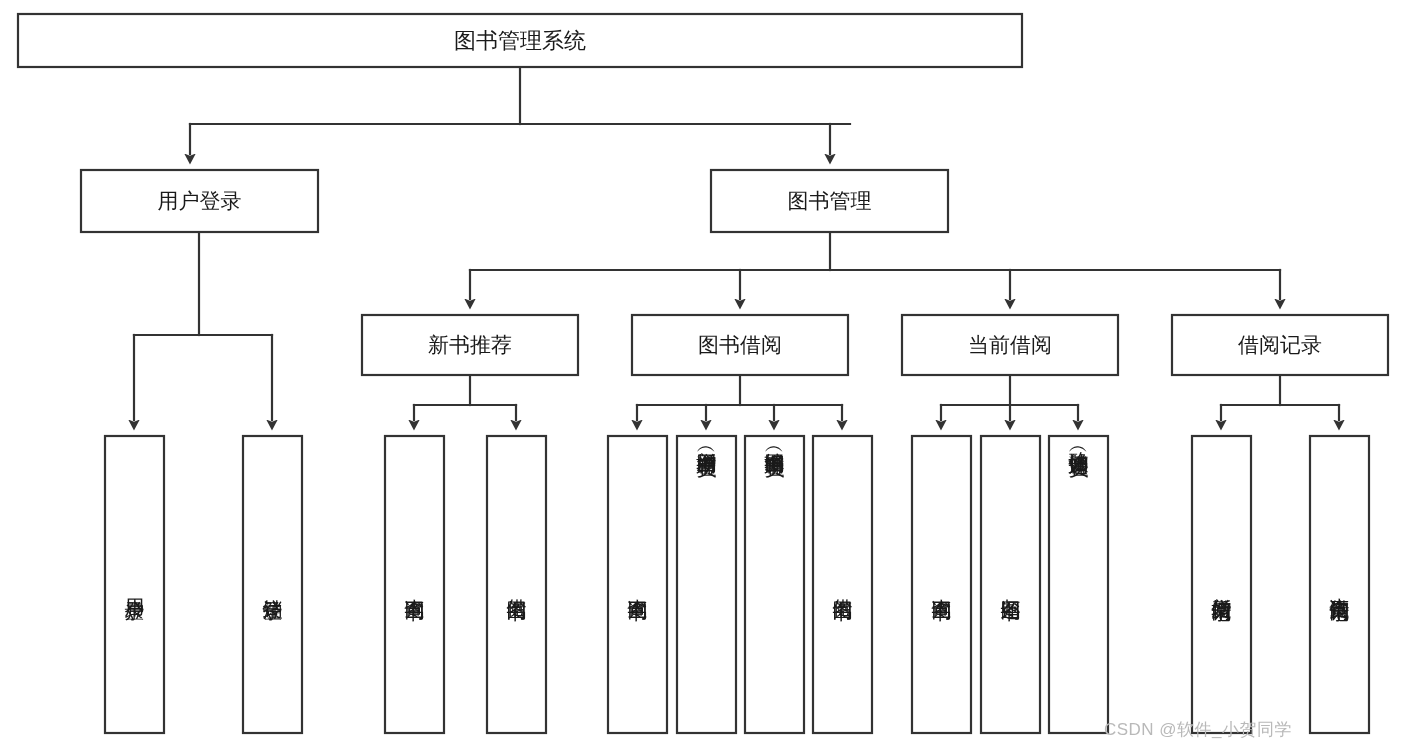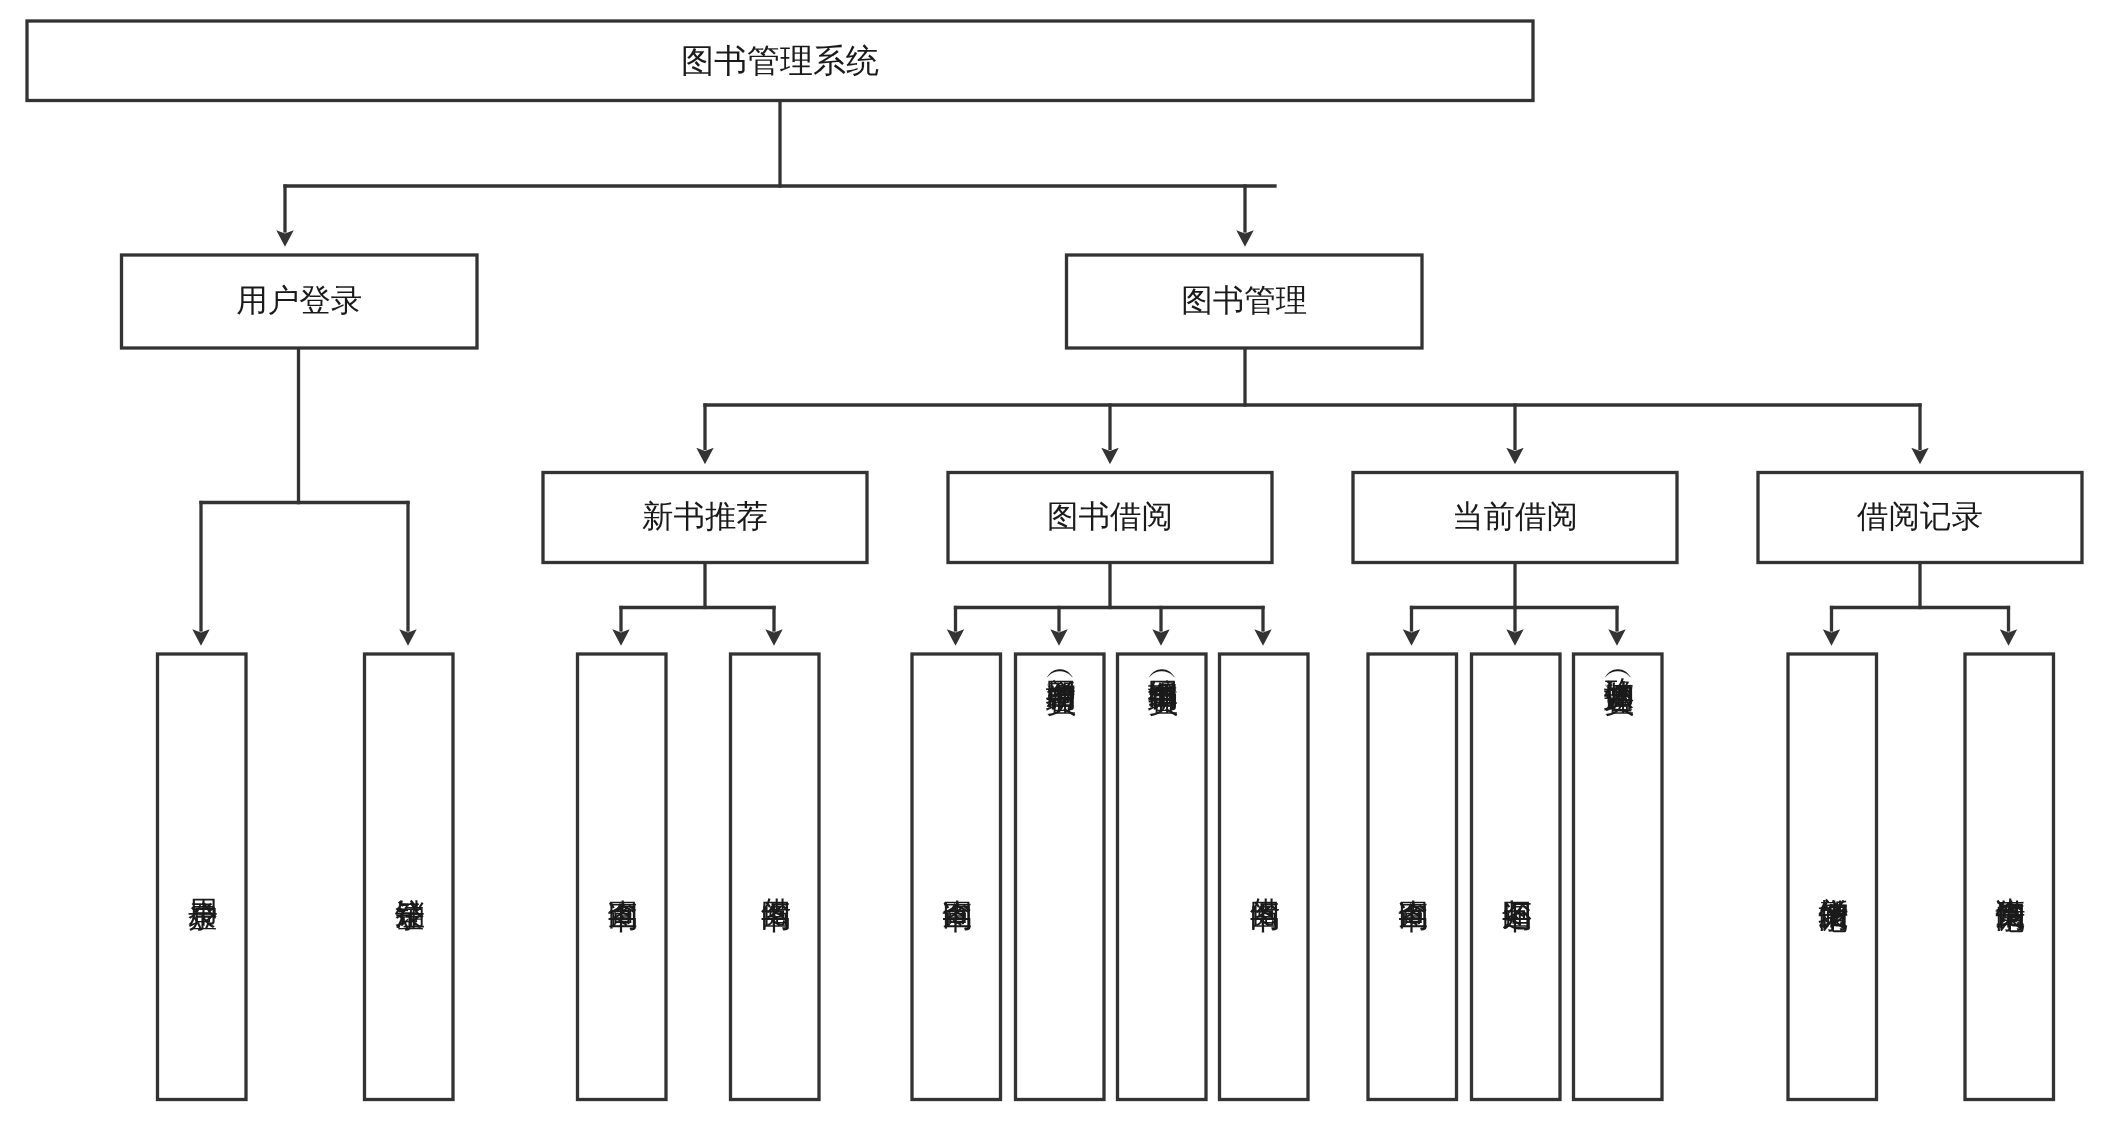--- a/index.html
+++ b/index.html
@@ -264,13 +264,14 @@
     <span>确认归还（管理员）</span>
   </div>
 
   <div class="vlabel" style="left:1192px; top:436px; width:59px; height:297px;">
     <span>新增借阅记录</span>
   </div>
   <div class="vlabel" style="left:1310px; top:436px; width:59px; height:297px;">
     <span>查询借阅记录</span>
   </div>
 
+  <div class="watermark">CSDN @软件_小贺同学</div>
 </div>
 
 </body></html>

